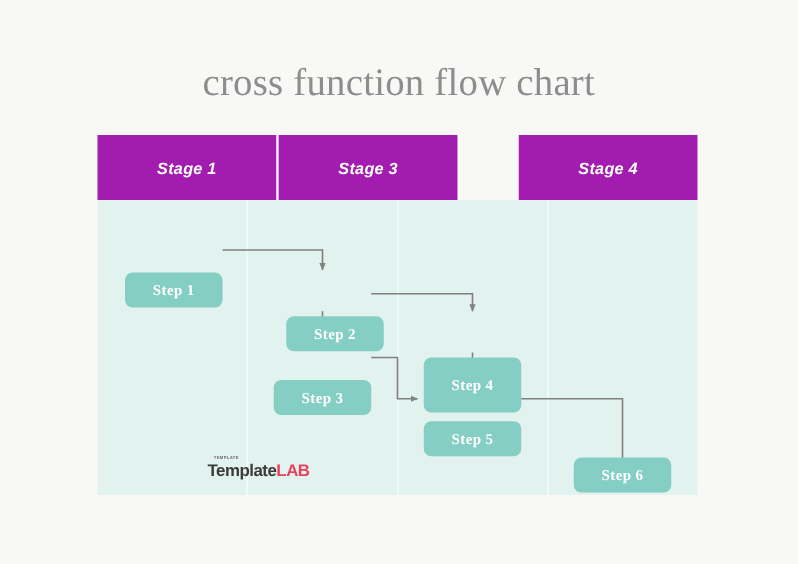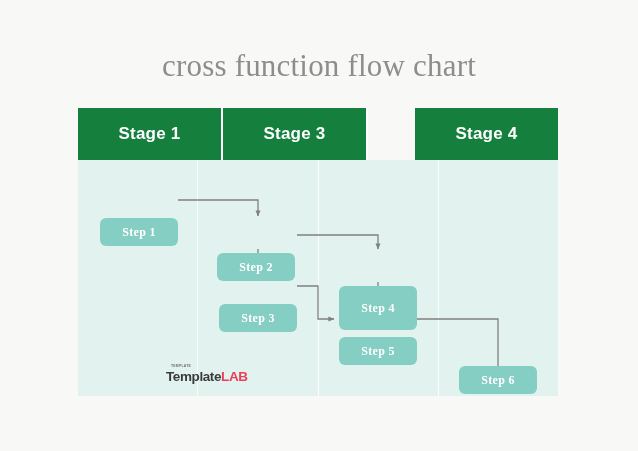--- a/index.html
+++ b/index.html
@@ -44,30 +44,31 @@
   #header-row {
     position: absolute;
     left: 0;
     top: 0;
     width: 480px;
     height: 52px;
     display: flex;
   }
   .stage-header {
     flex: 1 1 0;
-    background: #15803d;
+    background: #a21caf;
     color: #ffffff;
-    font-size: 17px;
+    font-size: 13px;
     font-weight: bold;
     letter-spacing: 0.2px;
     display: flex;
     align-items: center;
     justify-content: center;
     box-sizing: border-box;
     border-right: 2px solid #ffffff;
+    font-style: italic;
   }
   .stage-header:last-child { border-right: none; margin-left: 47px; }
 
   
   #lane-body {
     position: absolute;
     left: 0;
     top: 52px;
     width: 480px;
     height: 236px;
@@ -176,21 +177,21 @@
 
     <path d="M300,122 L300,140" fill="none" stroke="#808080" stroke-width="1.3" marker-end="url(#arrowhead)"></path>
 
     <path d="M339,159 L420,159 L420,214" fill="none" stroke="#808080" stroke-width="1.3" marker-end="url(#arrowhead)"></path>
   </svg>
 
   <div class="step-box" style="left:22px; top:78px; width:78px; height:28px;">
     <span>Step 1</span>
   </div>
 
-  <div class="step-box" style="left:139px; top:113px; width:78px; height:28px;">
+  <div class="step-box" style="left:151px; top:113px; width:78px; height:28px;">
     <span>Step 2</span>
   </div>
 
   <div class="step-box" style="left:141px; top:164px; width:78px; height:28px;">
     <span>Step 3</span>
   </div>
 
   <div class="step-box" style="left:261px; top:146px; width:78px; height:44px;">
     <span>Step 4</span>
   </div>

